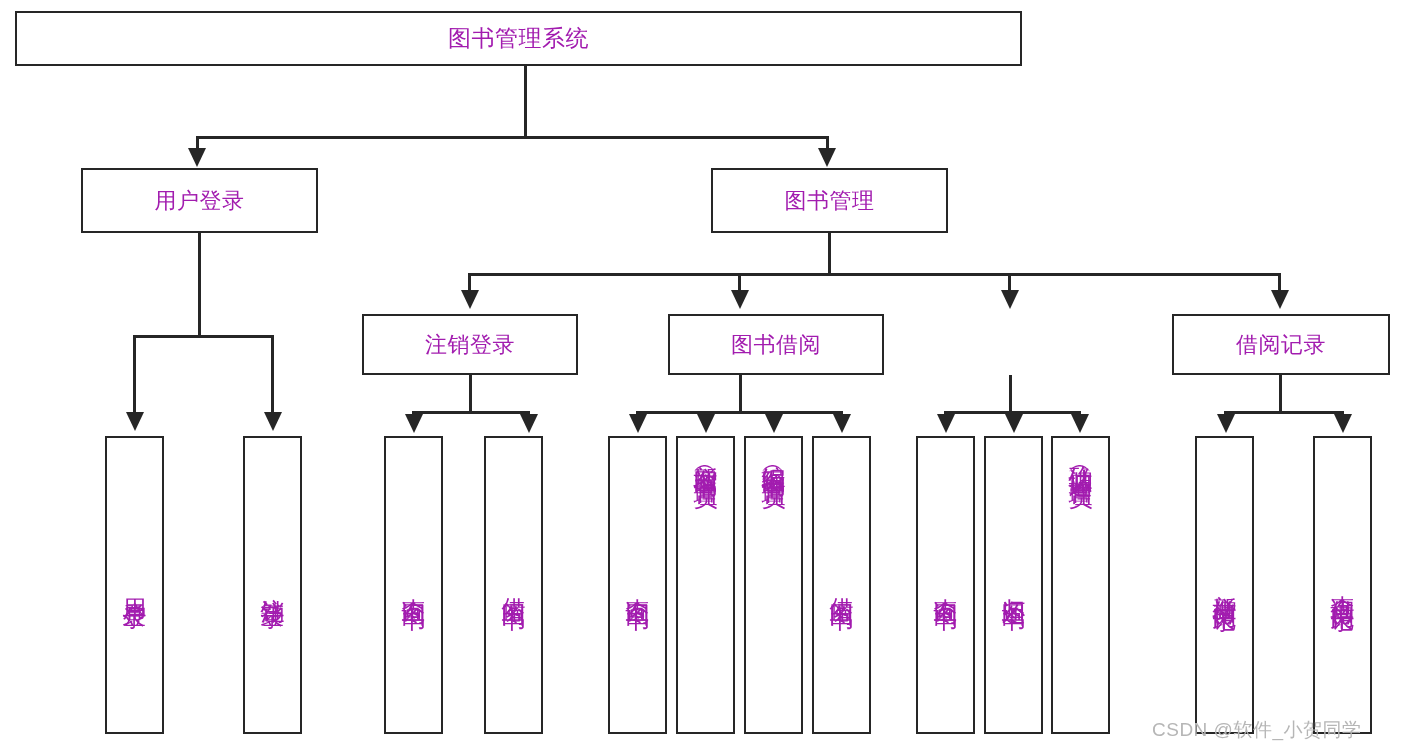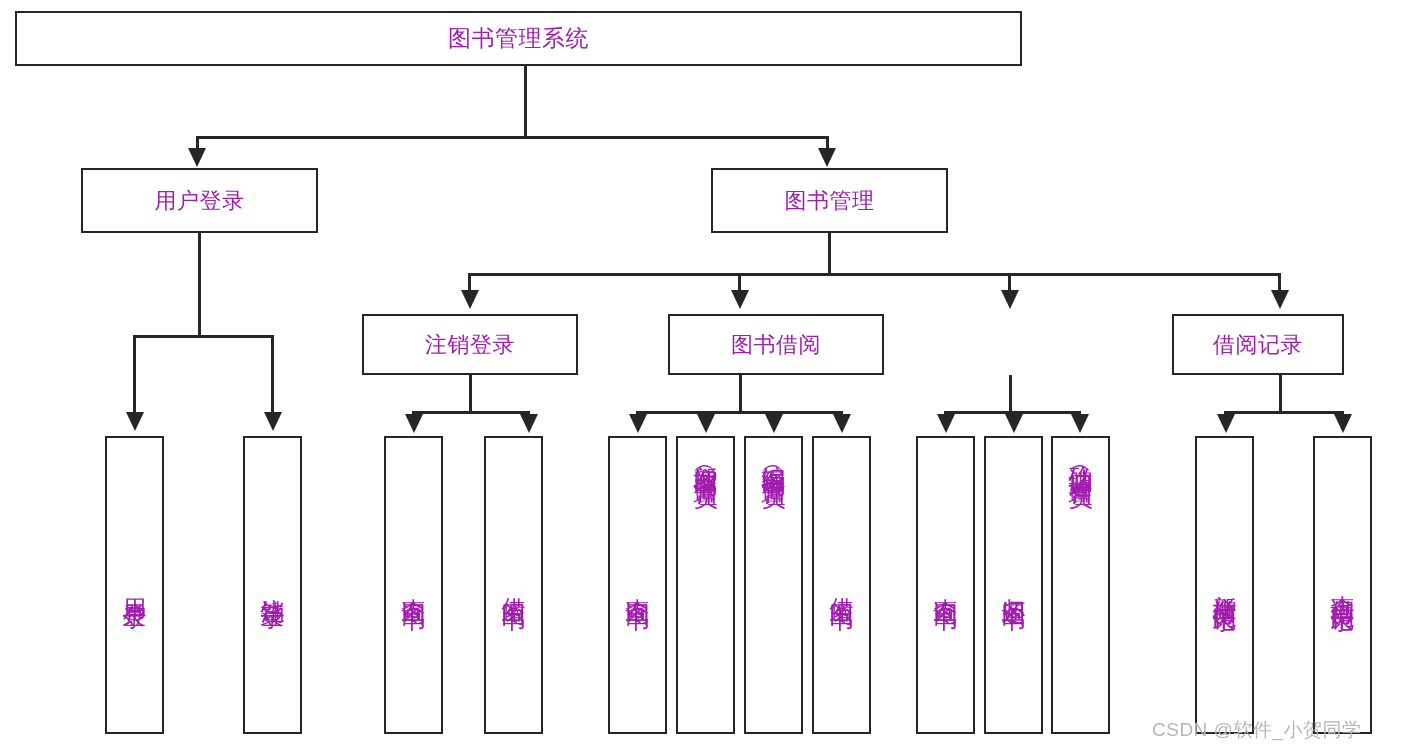--- a/index.html
+++ b/index.html
@@ -147,21 +147,21 @@
 
   <div class="node h" style="left:362px; top:314px; width:216px; height:61px;">
     <span class="label">注销登录</span>
   </div>
 
   <div class="node h" style="left:632px; top:314px; width:216px; height:61px;margin-left:36px;">
     <span class="label">图书借阅</span>
   </div>
 
 
-  <div class="node h" style="left:1172px; top:314px; width:172px; height:61px;">
+  <div class="node h" style="left:1172px; top:314px; width:218px; height:61px;">
     <span class="label">借阅记录</span>
   </div>
 
   <div class="vline" style="left:469px; top:375px; width:2.5px; height:38px;"></div>
   <div class="hline" style="left:412px; top:411px; width:117px; height:2.5px;"></div>
   <div class="vline" style="left:412px; top:411px; width:2.5px; height:8px;"></div>
   <div class="arrow" style="left:405px; top:414px;"></div>
   <div class="vline" style="left:527px; top:411px; width:2.5px; height:8px;"></div>
   <div class="arrow" style="left:520px; top:414px;"></div>
 

